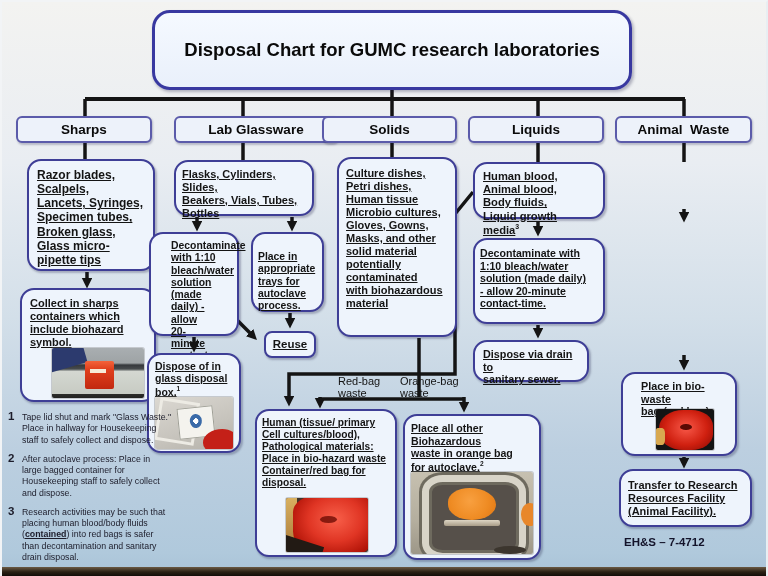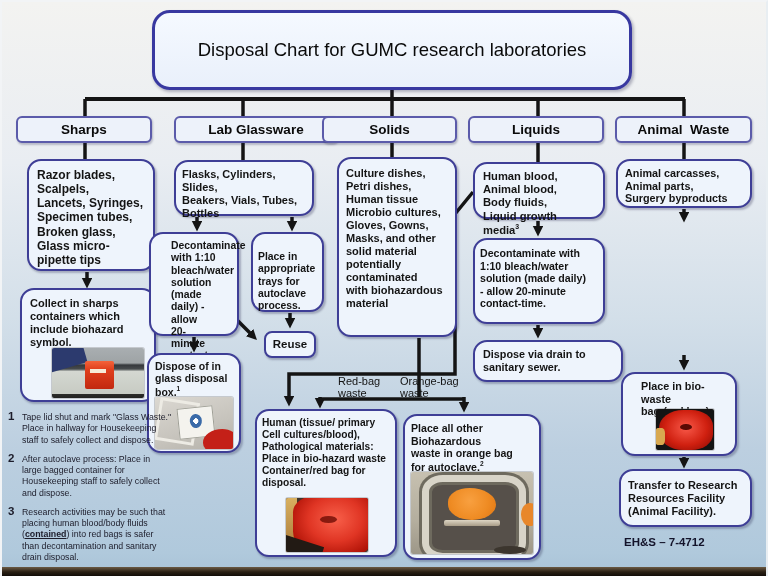--- a/index.html
+++ b/index.html
@@ -26,23 +26,23 @@
     box-shadow:1px 1.5px 2px rgba(30,30,70,.25);
   }
   .titlebox{
     position:absolute; left:150px; top:8px; width:480px; height:80px; z-index:2;
     box-sizing:border-box; background:linear-gradient(180deg,#f5f9ff,#e9f0fb);
     border:3px solid #3838a0; border-radius:18px; text-align:center;
     display:flex; flex-direction:column; justify-content:center; gap:3px;
     box-shadow:1.5px 2px 3px rgba(30,30,70,.3);
   }
   .t1{font-size:26px;font-weight:bold;color:#0a0a0a;}
-  .t2{font-size:18.5px;font-weight:normal;color:#0a0a0a;}
+  .t2{font-size:18.5px;font-weight:bold;color:#0a0a0a;}
   .pre{white-space:pre-line;}
-  .nt{display:inline;}
+  .nt{display:inline;text-decoration:underline;}
   sup.fnm{font-size:.62em;vertical-align:super;font-weight:bold;}
   .waste-label{position:absolute;z-index:1;font-weight:normal;font-size:11px;line-height:1.12;color:#141414;white-space:pre-line;}
   .footnotes{position:absolute;left:5px;top:410px;width:165px;z-index:2;color:#1c1c2a;}
   .fn{position:relative;padding-left:15px;margin-bottom:8px;font-size:8.8px;line-height:1.28;}
   .fn .num{position:absolute;left:1px;top:-3px;font-size:11.5px;font-weight:bold;}
   .fn u{font-weight:bold;}
   .ehs{position:absolute;left:622px;top:534px;z-index:2;font-weight:bold;font-size:11.5px;color:#13132a;}
   .photo{position:absolute;overflow:hidden;border-radius:2px;box-shadow:0 0 0 1px rgba(120,120,120,.35);}
   .ph-el{position:absolute;}
   
@@ -238,30 +238,25 @@
 Body fluids,
 Liquid growth media</span><sup class="fnm">3</sup>
   </div>
   <div class="node" style="left:471px;top:236px;width:132px;height:86px;font-size:10.6px;padding:7px 5px">
     <span class="nt pre">Decontaminate with
 1:10 bleach/water
 solution (made daily)
 - allow 20-minute
 contact-time.</span>
   </div>
-  <div class="node" style="left:471px;top:338px;width:150px;height:42px;font-size:10.8px;padding:6px 8px">
+  <div class="node" style="left:471px;top:338px;width:116px;height:42px;font-size:10.8px;padding:6px 8px">
     <span class="nt pre">Dispose via drain to
 sanitary sewer.</span>
   </div>
 
-  <div class="node" style="left:614px;top:157px;width:136px;height:49px;font-size:10.8px;padding:6px 7px">
-    <span class="nt pre">Animal carcasses,
-Animal parts,
-Surgery byproducts</span>
-  </div>
   <div class="node" style="left:619px;top:370px;width:116px;height:84px;font-size:10.8px;padding:6px 18px">
     <span class="nt pre">Place in bio-waste
 bag  (red bag).</span>
     <div class="photo ph-smallbag" style="left:33px;top:35px;width:58px;height:41px" title="red bio-waste bag">
       <div class="ph-el bag"></div>
       <div class="ph-el tan"></div>
       <div class="ph-el crease"></div>
     </div>
   </div>
   <div class="node" style="left:617px;top:467px;width:133px;height:58px;font-size:11px;padding:8px 7px">

